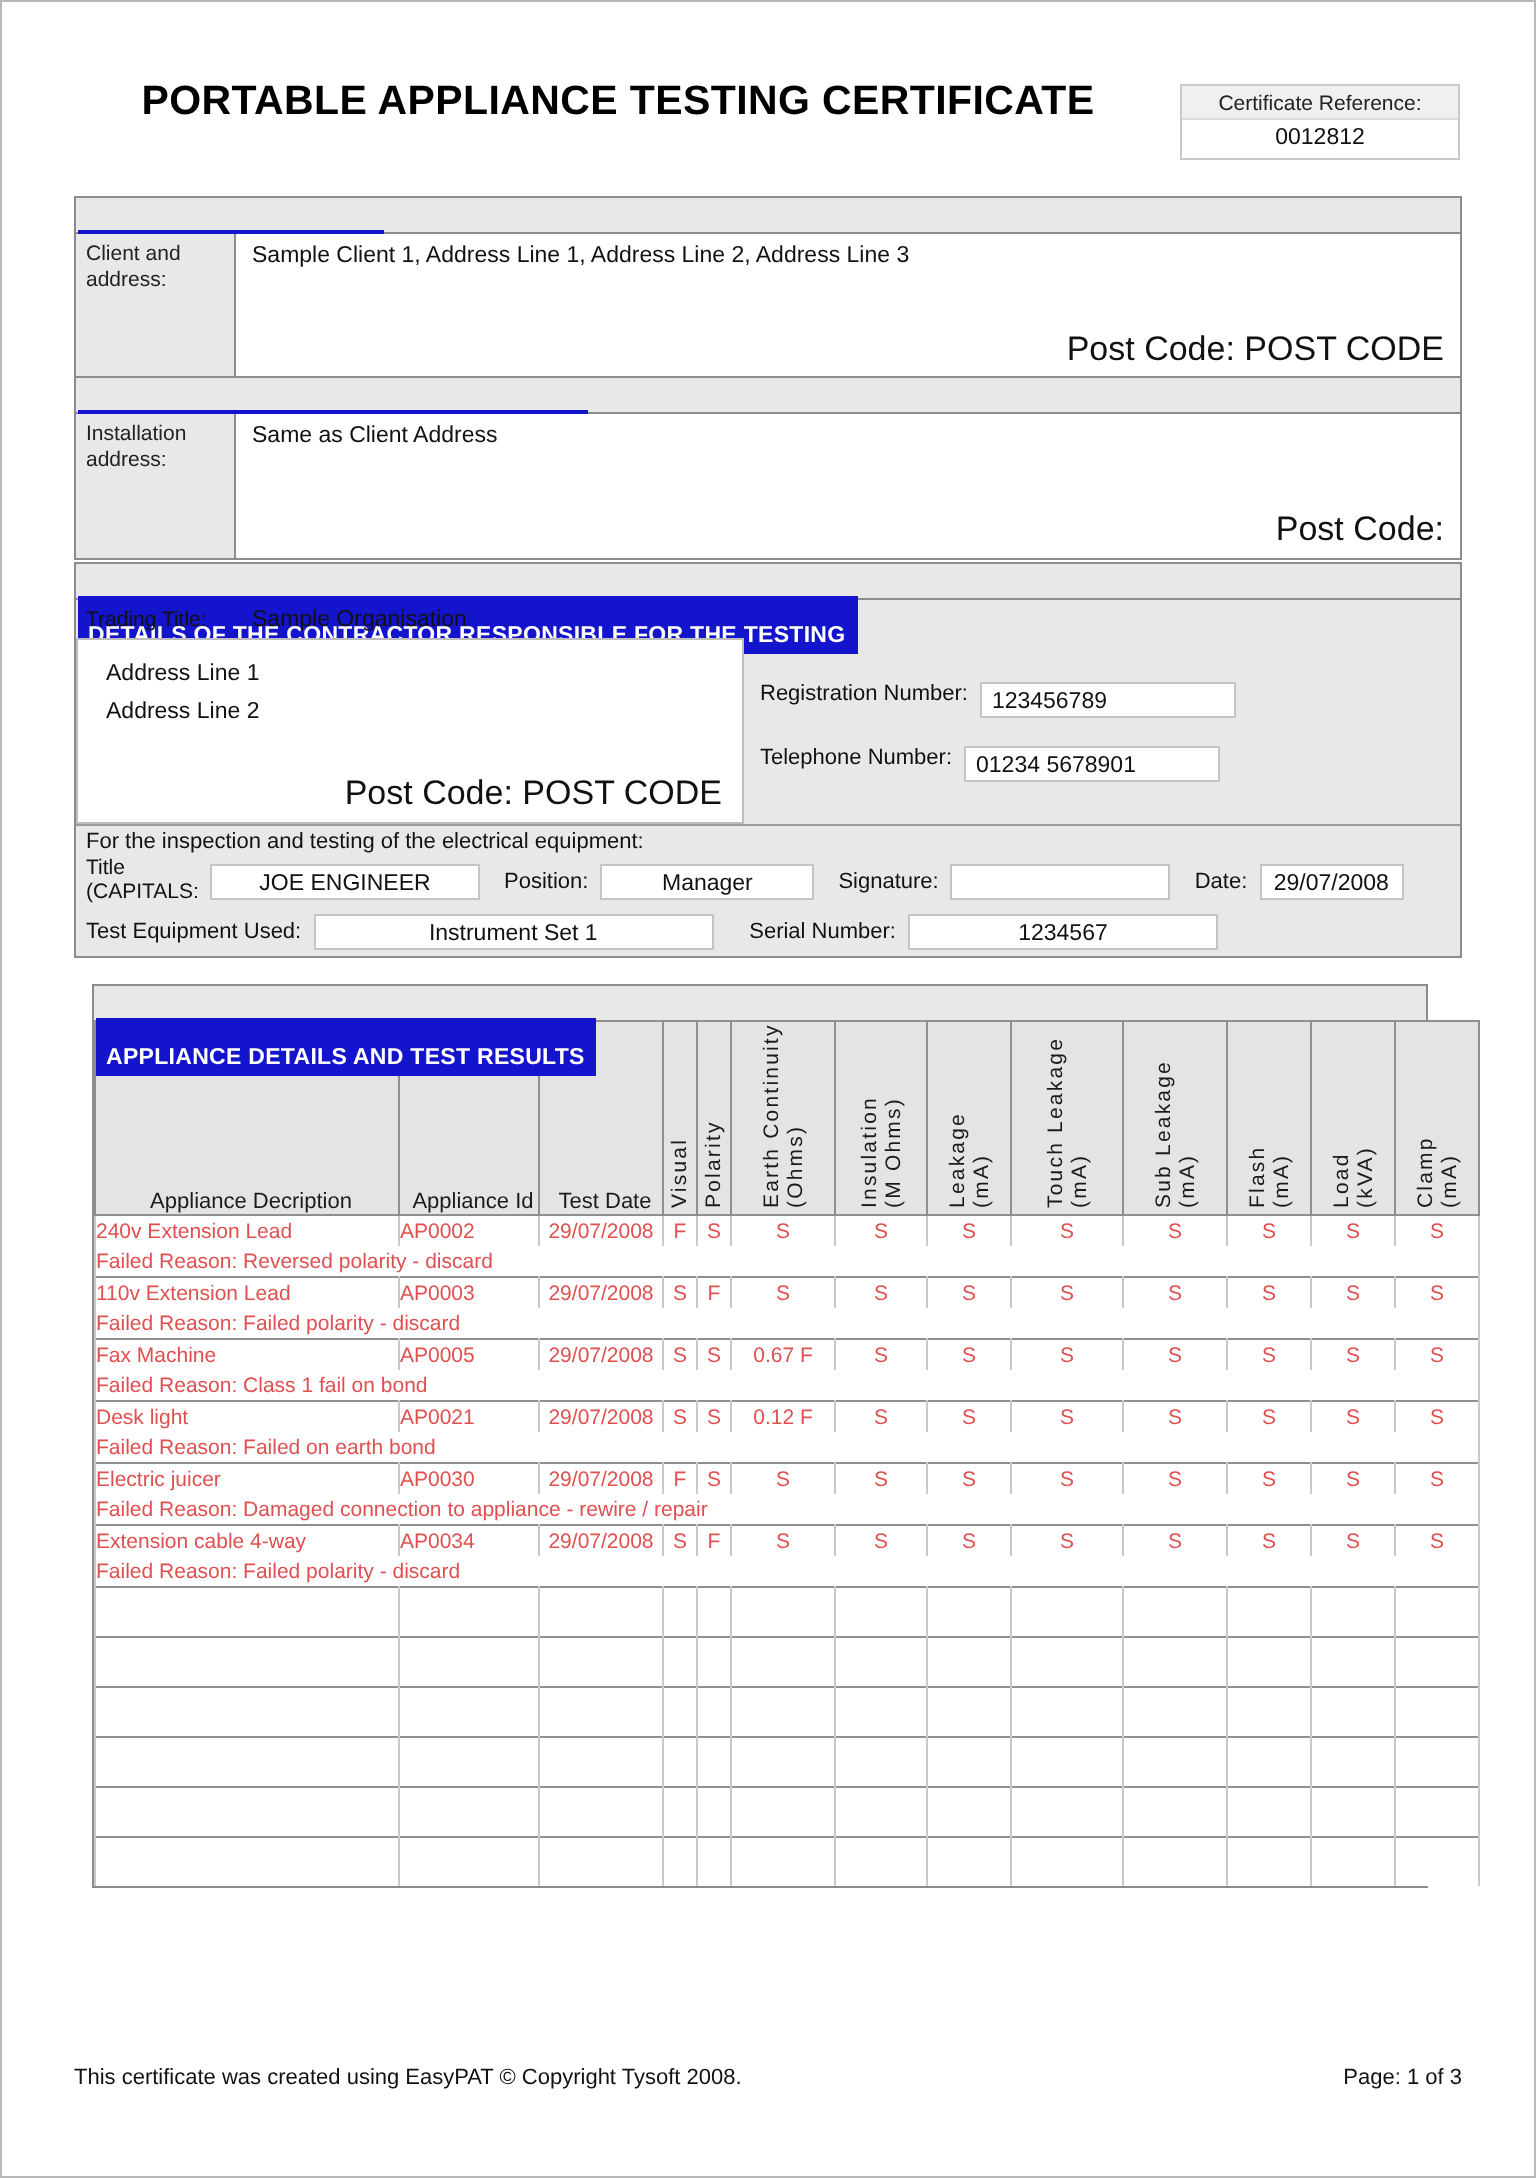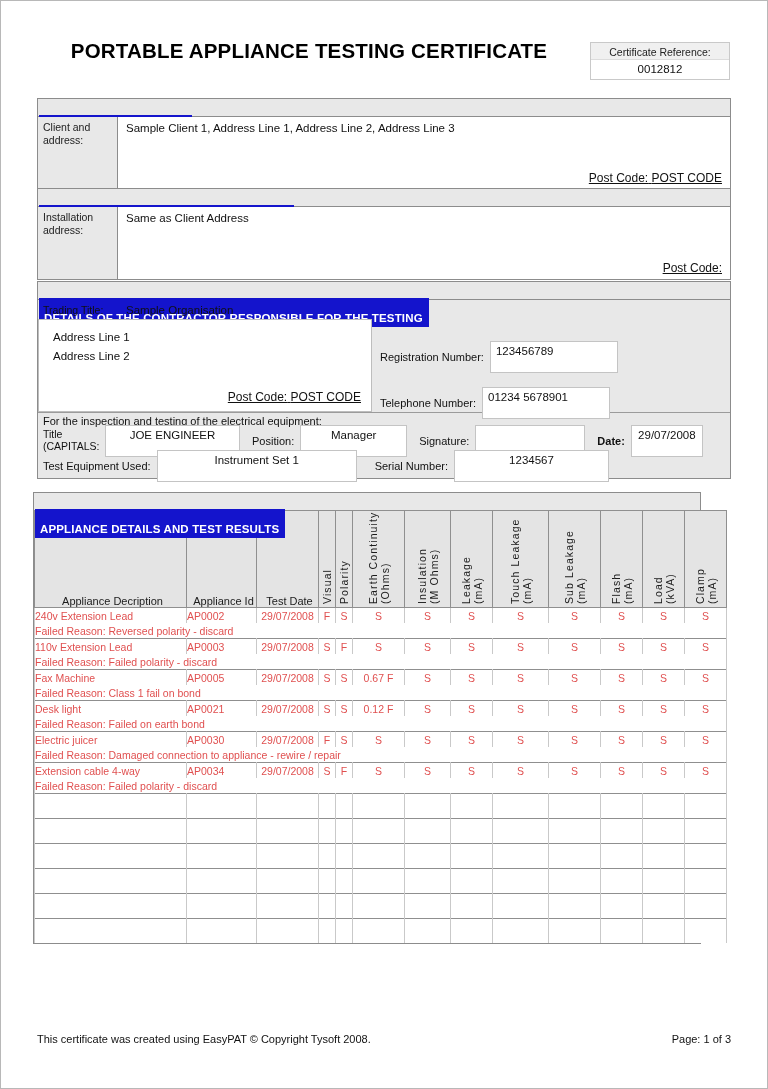--- a/index.html
+++ b/index.html
@@ -113,24 +113,23 @@
     position: relative;
     padding: 5px 0 0 8px;
     font-size: 11.5px;
     color: #111;
     box-sizing: border-box;
   }
   .postcode-line {
     position: absolute;
     right: 8px;
     bottom: 4px;
-    font-size: 12px;
+    font-size: 17px;
     color: #111;
     white-space: nowrap;
-    text-decoration: underline;
   }
 
   
   .trading-row {
     display: flex;
     border-top: 1px solid #8c8c8c;
     align-items: center;
     height: 19px;
     background: #e8e8e8;
   }
@@ -171,37 +170,36 @@
     color: #111;
   }
   .contractor-addrbox .postcode-line { right: 10px; bottom: 5px; }
   .contractor-right {
     flex: 1 1 auto;
     padding: 22px 0 0 8px;
     box-sizing: border-box;
   }
   .field-row {
     display: flex;
-    align-items: center;
     margin-bottom: 14px;
   }
   .field-label {
     font-size: 11px;
     color: #111;
     white-space: nowrap;
     margin-right: 6px;
   }
   .field-box {
     background: #ffffff;
     border: 1px solid #c4c4c4;
     font-size: 11.5px;
     color: #111;
     padding: 2px 5px;
     box-sizing: border-box;
-    height: 32px;
+    height: 18px;
     line-height: 14px;
     overflow: hidden;
     white-space: nowrap;
   }
 
   
   .inspect-note {
     background: #e8e8e8;
     font-size: 11px;
     padding: 2px 0 1px 5px;
@@ -227,21 +225,21 @@
     background: #e8e8e8;
     padding: 3px 0 4px 5px;
     height: 24px;
     box-sizing: border-box;
   }
   .val-center { text-align: center; }
 
   
   .results-panel {
     position: absolute;
-    left: 32px;
+    left: 45px;
     width: 668px;
     background: #e8e8e8;
     border: 1px solid #8c8c8c;
     box-sizing: border-box;
   }
   table.results {
     border-collapse: collapse;
     table-layout: fixed;
     width: 692px;
     background: #ffffff;
@@ -385,21 +383,21 @@
 
     <div class="inspect-note">For the inspection and testing of the electrical equipment:</div>
 
     <div class="inspect-row">
       <span class="nm-label">Title (CAPITALS:</span>
       <span class="field-box val-center" style="width:135px;">JOE ENGINEER</span>
       <span class="field-label" style="margin-left:12px;">Position:</span>
       <span class="field-box val-center" style="width:107px;">Manager</span>
       <span class="field-label" style="margin-left:12px;">Signature:</span>
       <span class="field-box val-center" style="width:110px;"></span>
-      <span class="field-label" style="margin-left:12px;font-weight:bold;">Date:</span>
+      <span class="field-label" style="margin-left:12px;">Date:</span>
       <span class="field-box val-center" style="width:72px;">29/07/2008</span>
     </div>
 
     <div class="equip-row">
       <span class="field-label">Test Equipment Used:</span>
       <span class="field-box val-center" style="width:200px;">Instrument Set 1</span>
       <span class="field-label" style="margin-left:18px;">Serial Number:</span>
       <span class="field-box val-center" style="width:155px;">1234567</span>
     </div>
   </div>

